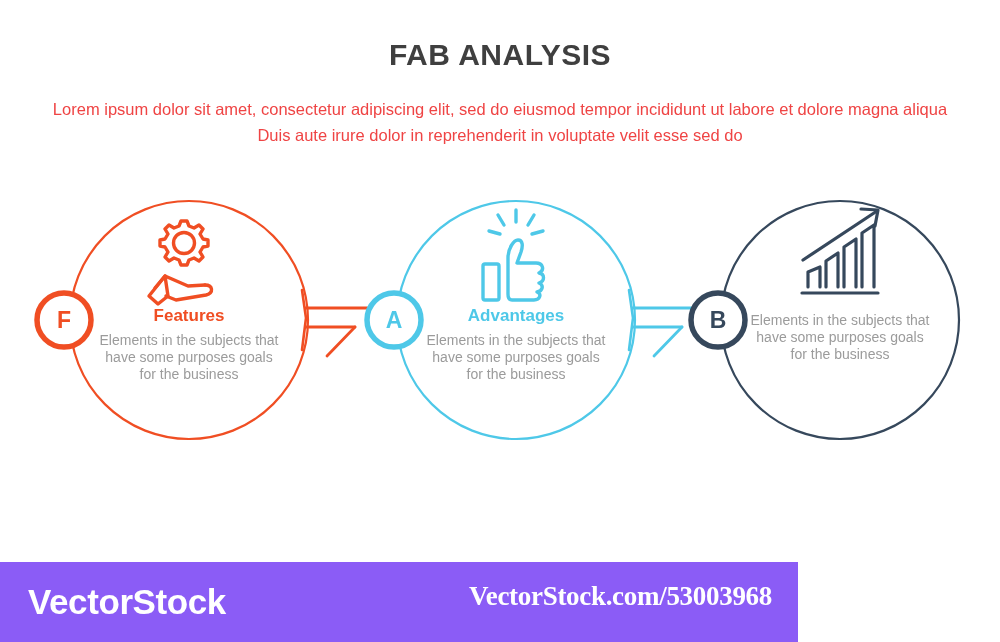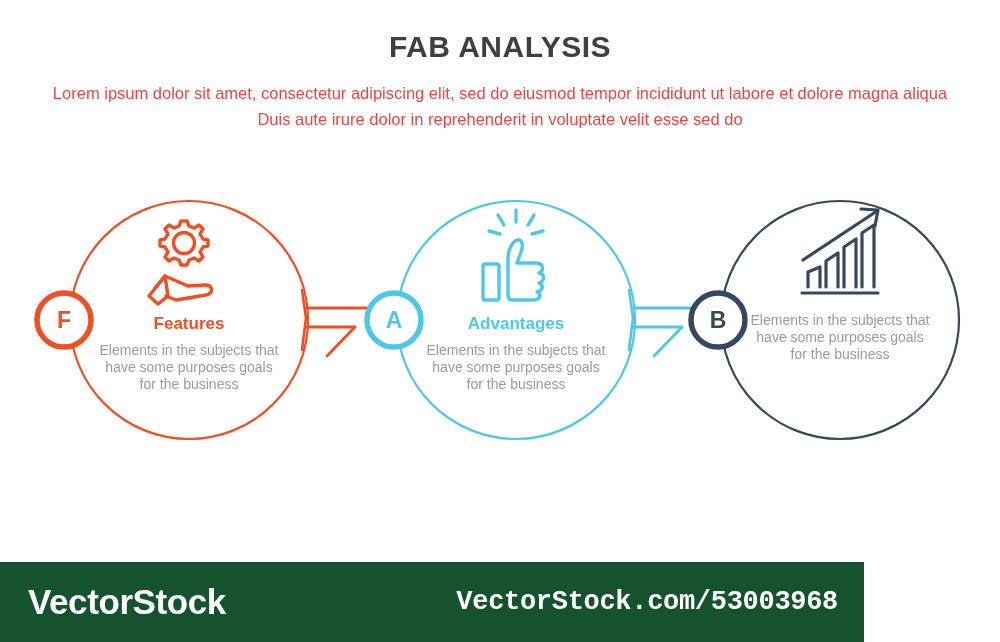--- a/index.html
+++ b/index.html
@@ -25,21 +25,21 @@
   
   #header {
     position: absolute;
     top: 0;
     left: 0;
     width: 1000px;
     height: 140px;
     text-align: center;
   }
   #page-title {
-    margin: 4px;
+    margin: 12px;
     padding-top: 26px;
     font-size: 30px;
     font-weight: bold;
     letter-spacing: 0.5px;
     color: #3f3f3f;
     font-family: "Liberation Sans", sans-serif;
   }
   #page-subtitle {
     margin: 0 auto;
     padding-top: 12px;
@@ -67,61 +67,61 @@
 
   
   .node-text {
     position: absolute;
     width: 230px;
     text-align: center;
   }
   .node-title {
     font-size: 17px;
     font-weight: bold;
-    margin: 8px;
+    margin: 0;
     font-family: "Liberation Sans", sans-serif;
   }
   .node-desc {
     font-size: 14px;
     line-height: 17px;
     color: #9b9b9b;
     margin: 6px 0 0 0;
     font-weight: 400;
     font-family: "Liberation Sans", sans-serif;
   }
   .node-desc span { display: block; }
 
   
   #footer-bar {
     position: absolute;
     left: 0;
     top: 562px;
-    width: 864px;
+    width: 798px;
     height: 80px;
-    background: #14532d;
+    background: #8b5cf6;
   }
   #brand-wordmark {
     position: absolute;
     left: 28px;
     top: 20px;
     color: #ffffff;
     font-size: 35px;
     font-weight: bold;
     letter-spacing: -0.4px;
     font-family: "Liberation Sans", sans-serif;
   }
   #brand-url {
     position: absolute;
     right: 26px;
-    top: 25px;
+    top: 19px;
     color: #ffffff;
     font-size: 27px;
     font-weight: bold;
     letter-spacing: -0.3px;
-    font-family: Liberation Mono, monospace;
+    font-family: Liberation Serif, serif;
     text-align: center;
   }
 </style>
 </head>
 <body>
 
 <div id="canvas">
 
   <div id="header">
     <h1 id="page-title">FAB ANALYSIS</h1>

